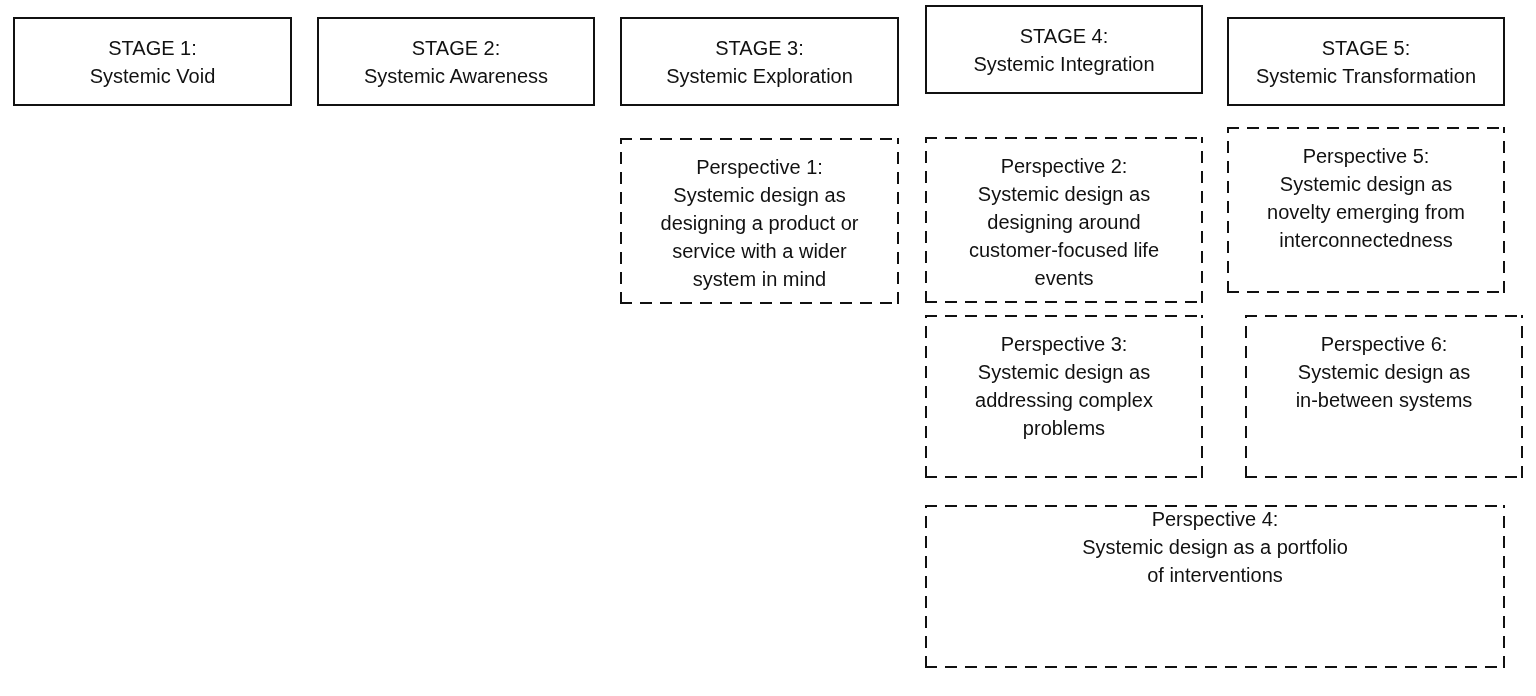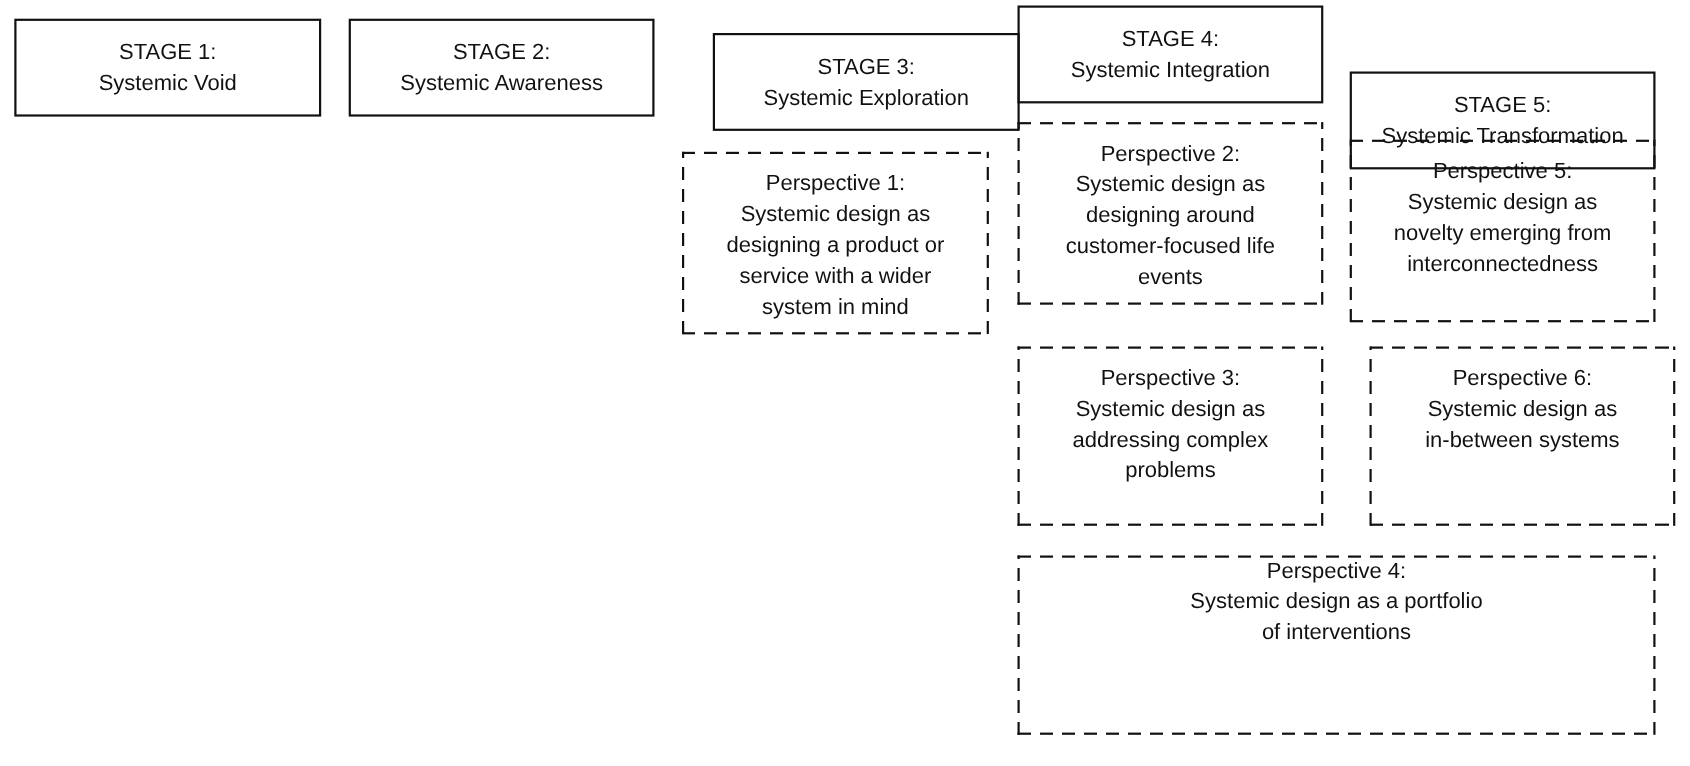--- a/index.html
+++ b/index.html
@@ -42,26 +42,26 @@
       repeating-linear-gradient(0deg,  #111 0 12px, transparent 12px 20px) right top / 2px 100% no-repeat;
     align-items: flex-start;
     padding-top: 15px;
   }
   .persp.vcenter {
     padding-top: 0;
   }
   
   .pos-s1 { left: 13px;   top: 17px;  width: 279px; height: 89px; }
   .pos-s2 { left: 317px;  top: 17px;  width: 278px; height: 89px; justify-content: center; }
-  .pos-s3 { left: 648px;  top: 17px;  width: 279px; height: 89px; margin-top: 13px; }
+  .pos-s3 { left: 620px;  top: 17px;  width: 279px; height: 89px; }
   .pos-s4 { left: 925px;  top: 5px;  width: 278px; height: 89px; }
-  .pos-s5 { left: 1227px; top: 17px;  width: 278px; height: 89px; margin-top: 48px; }
+  .pos-s5 { left: 1227px; top: 17px;  width: 278px; height: 89px; }
 
   .pos-p1 { left: 620px;  top: 138px; width: 279px; height: 166px; }
-  .pos-p2 { left: 925px;  top: 111px; width: 278px; height: 166px; }
+  .pos-p2 { left: 925px;  top: 137px; width: 278px; height: 166px; }
   .pos-p5 { left: 1227px; top: 127px; width: 278px; height: 166px; }
   .pos-p3 { left: 925px;  top: 315px; width: 278px; height: 163px; }
   .pos-p6 { left: 1245px; top: 315px; width: 278px; height: 163px; }
   .pos-p4 { left: 925px;  top: 505px; width: 580px; height: 163px; }
 </style>
 </head>
 <body>
 
 <div class="canvas">
 

